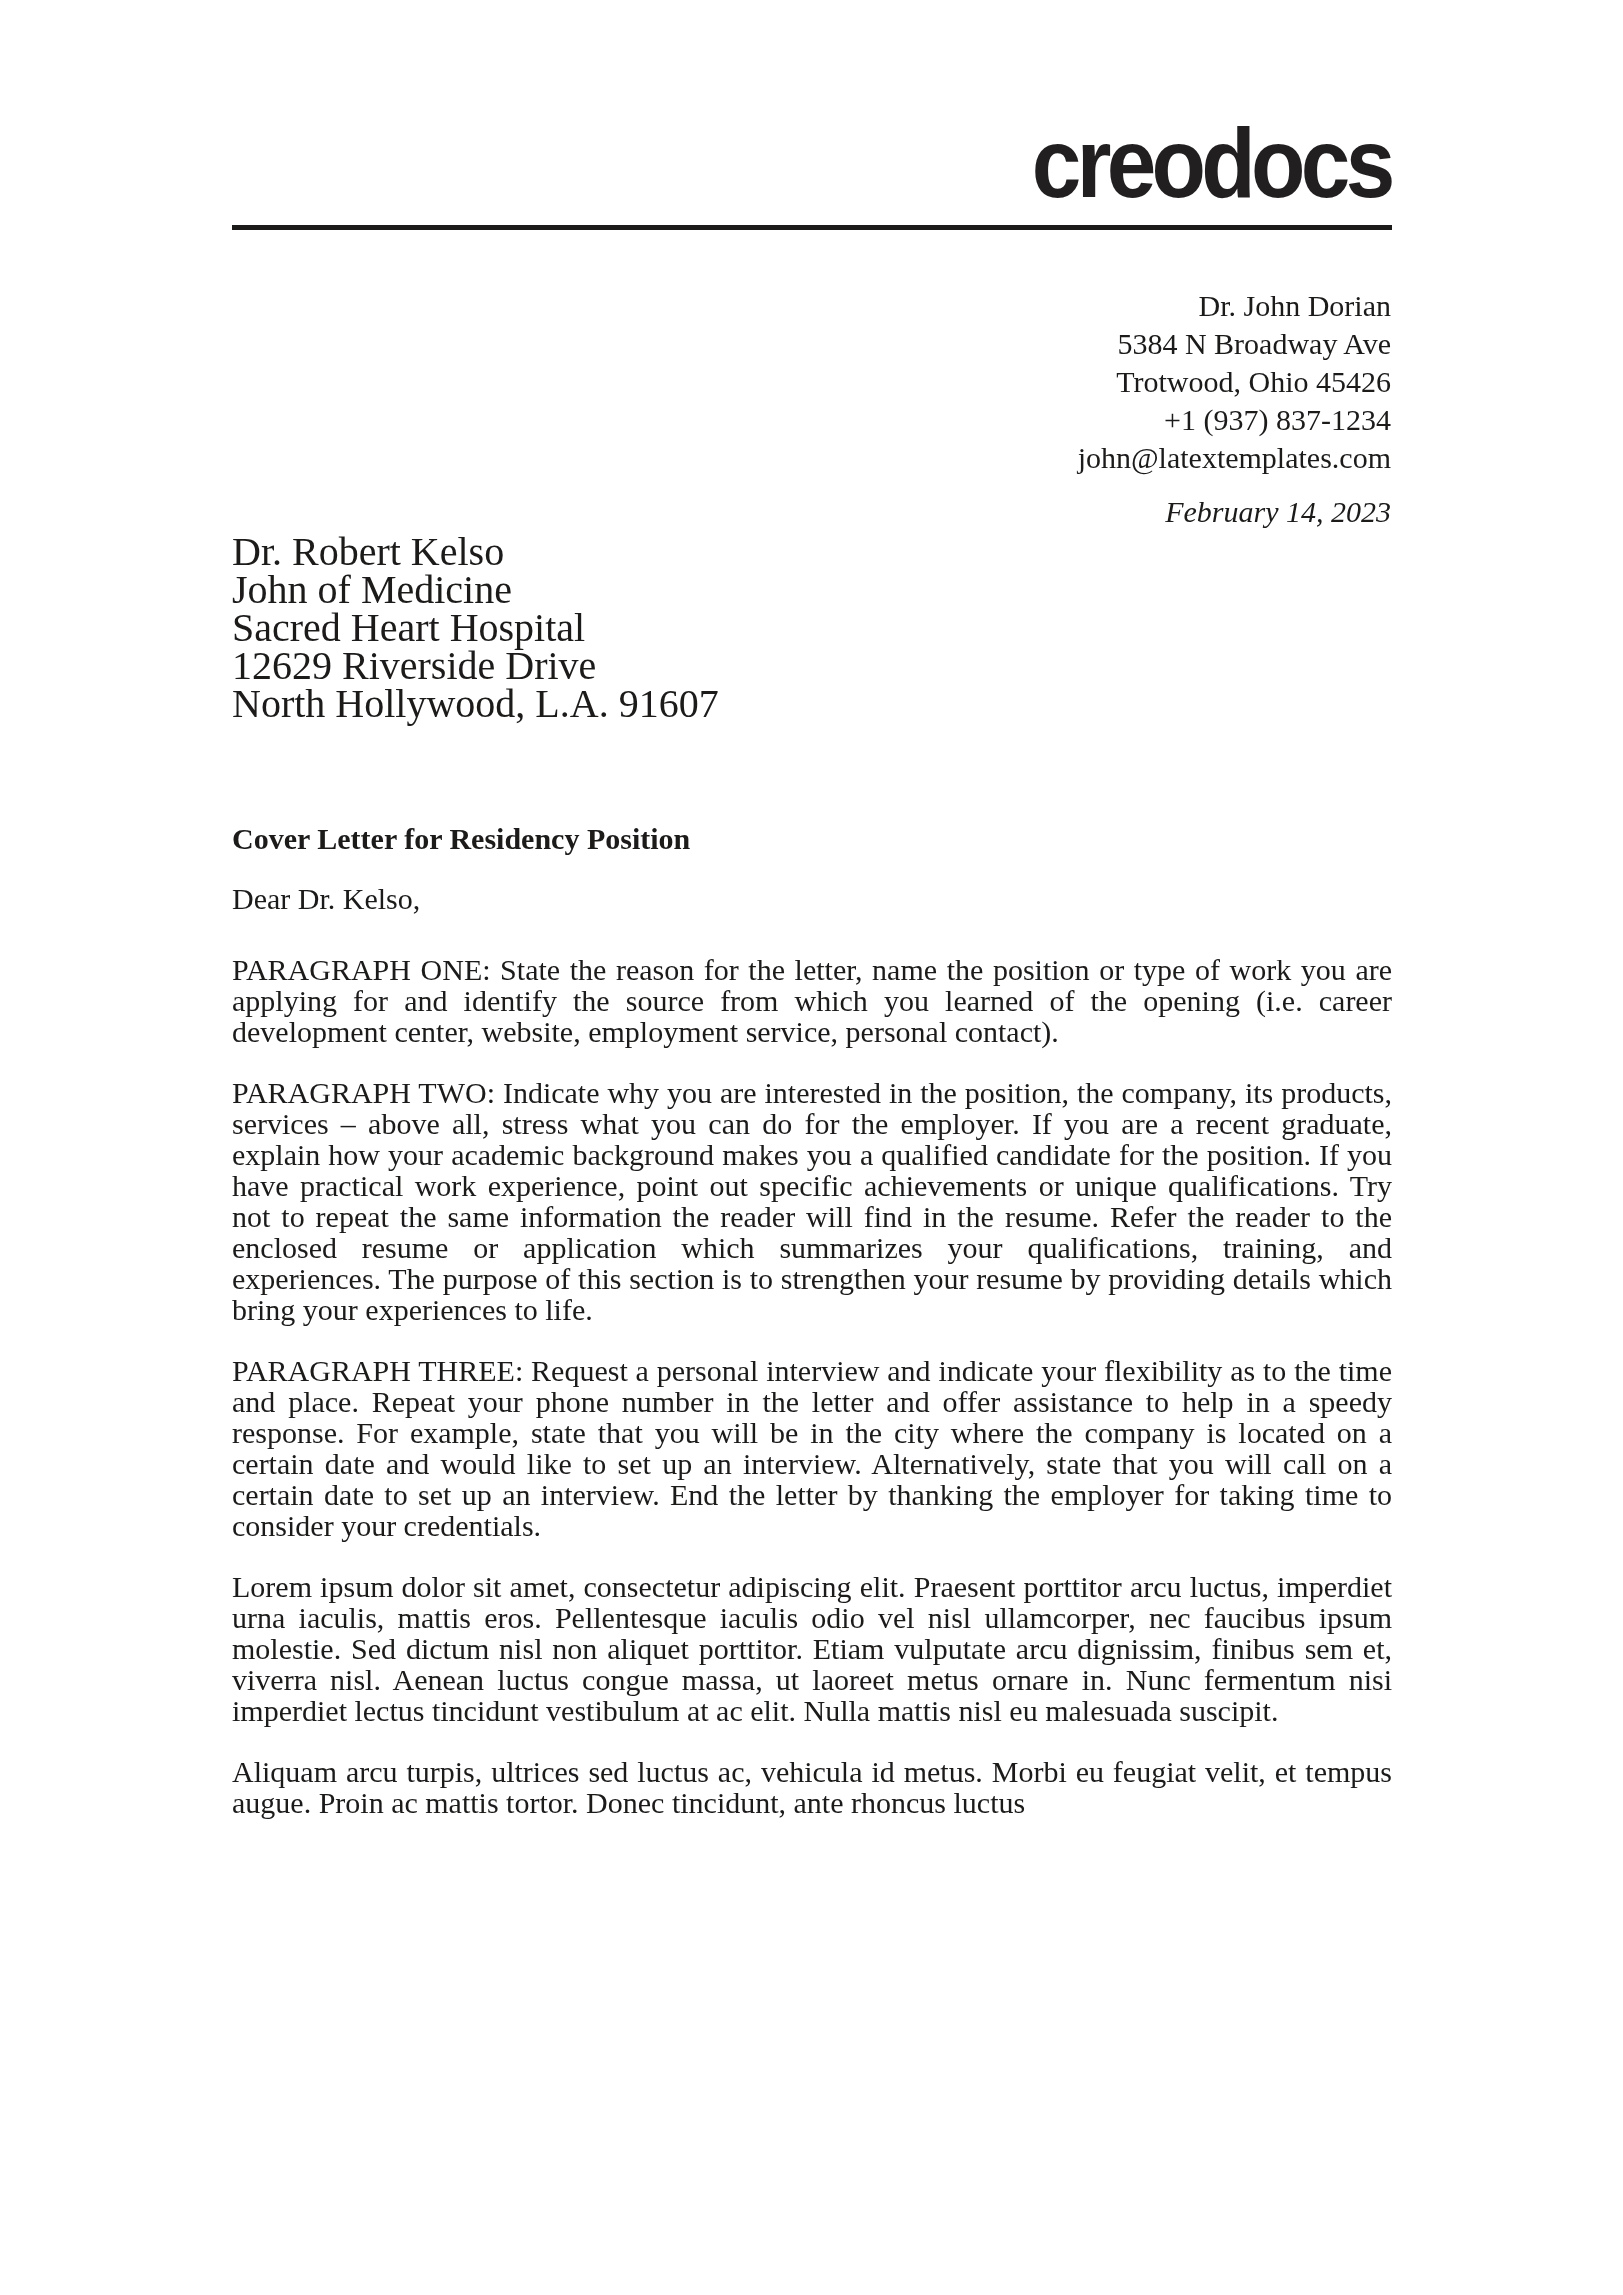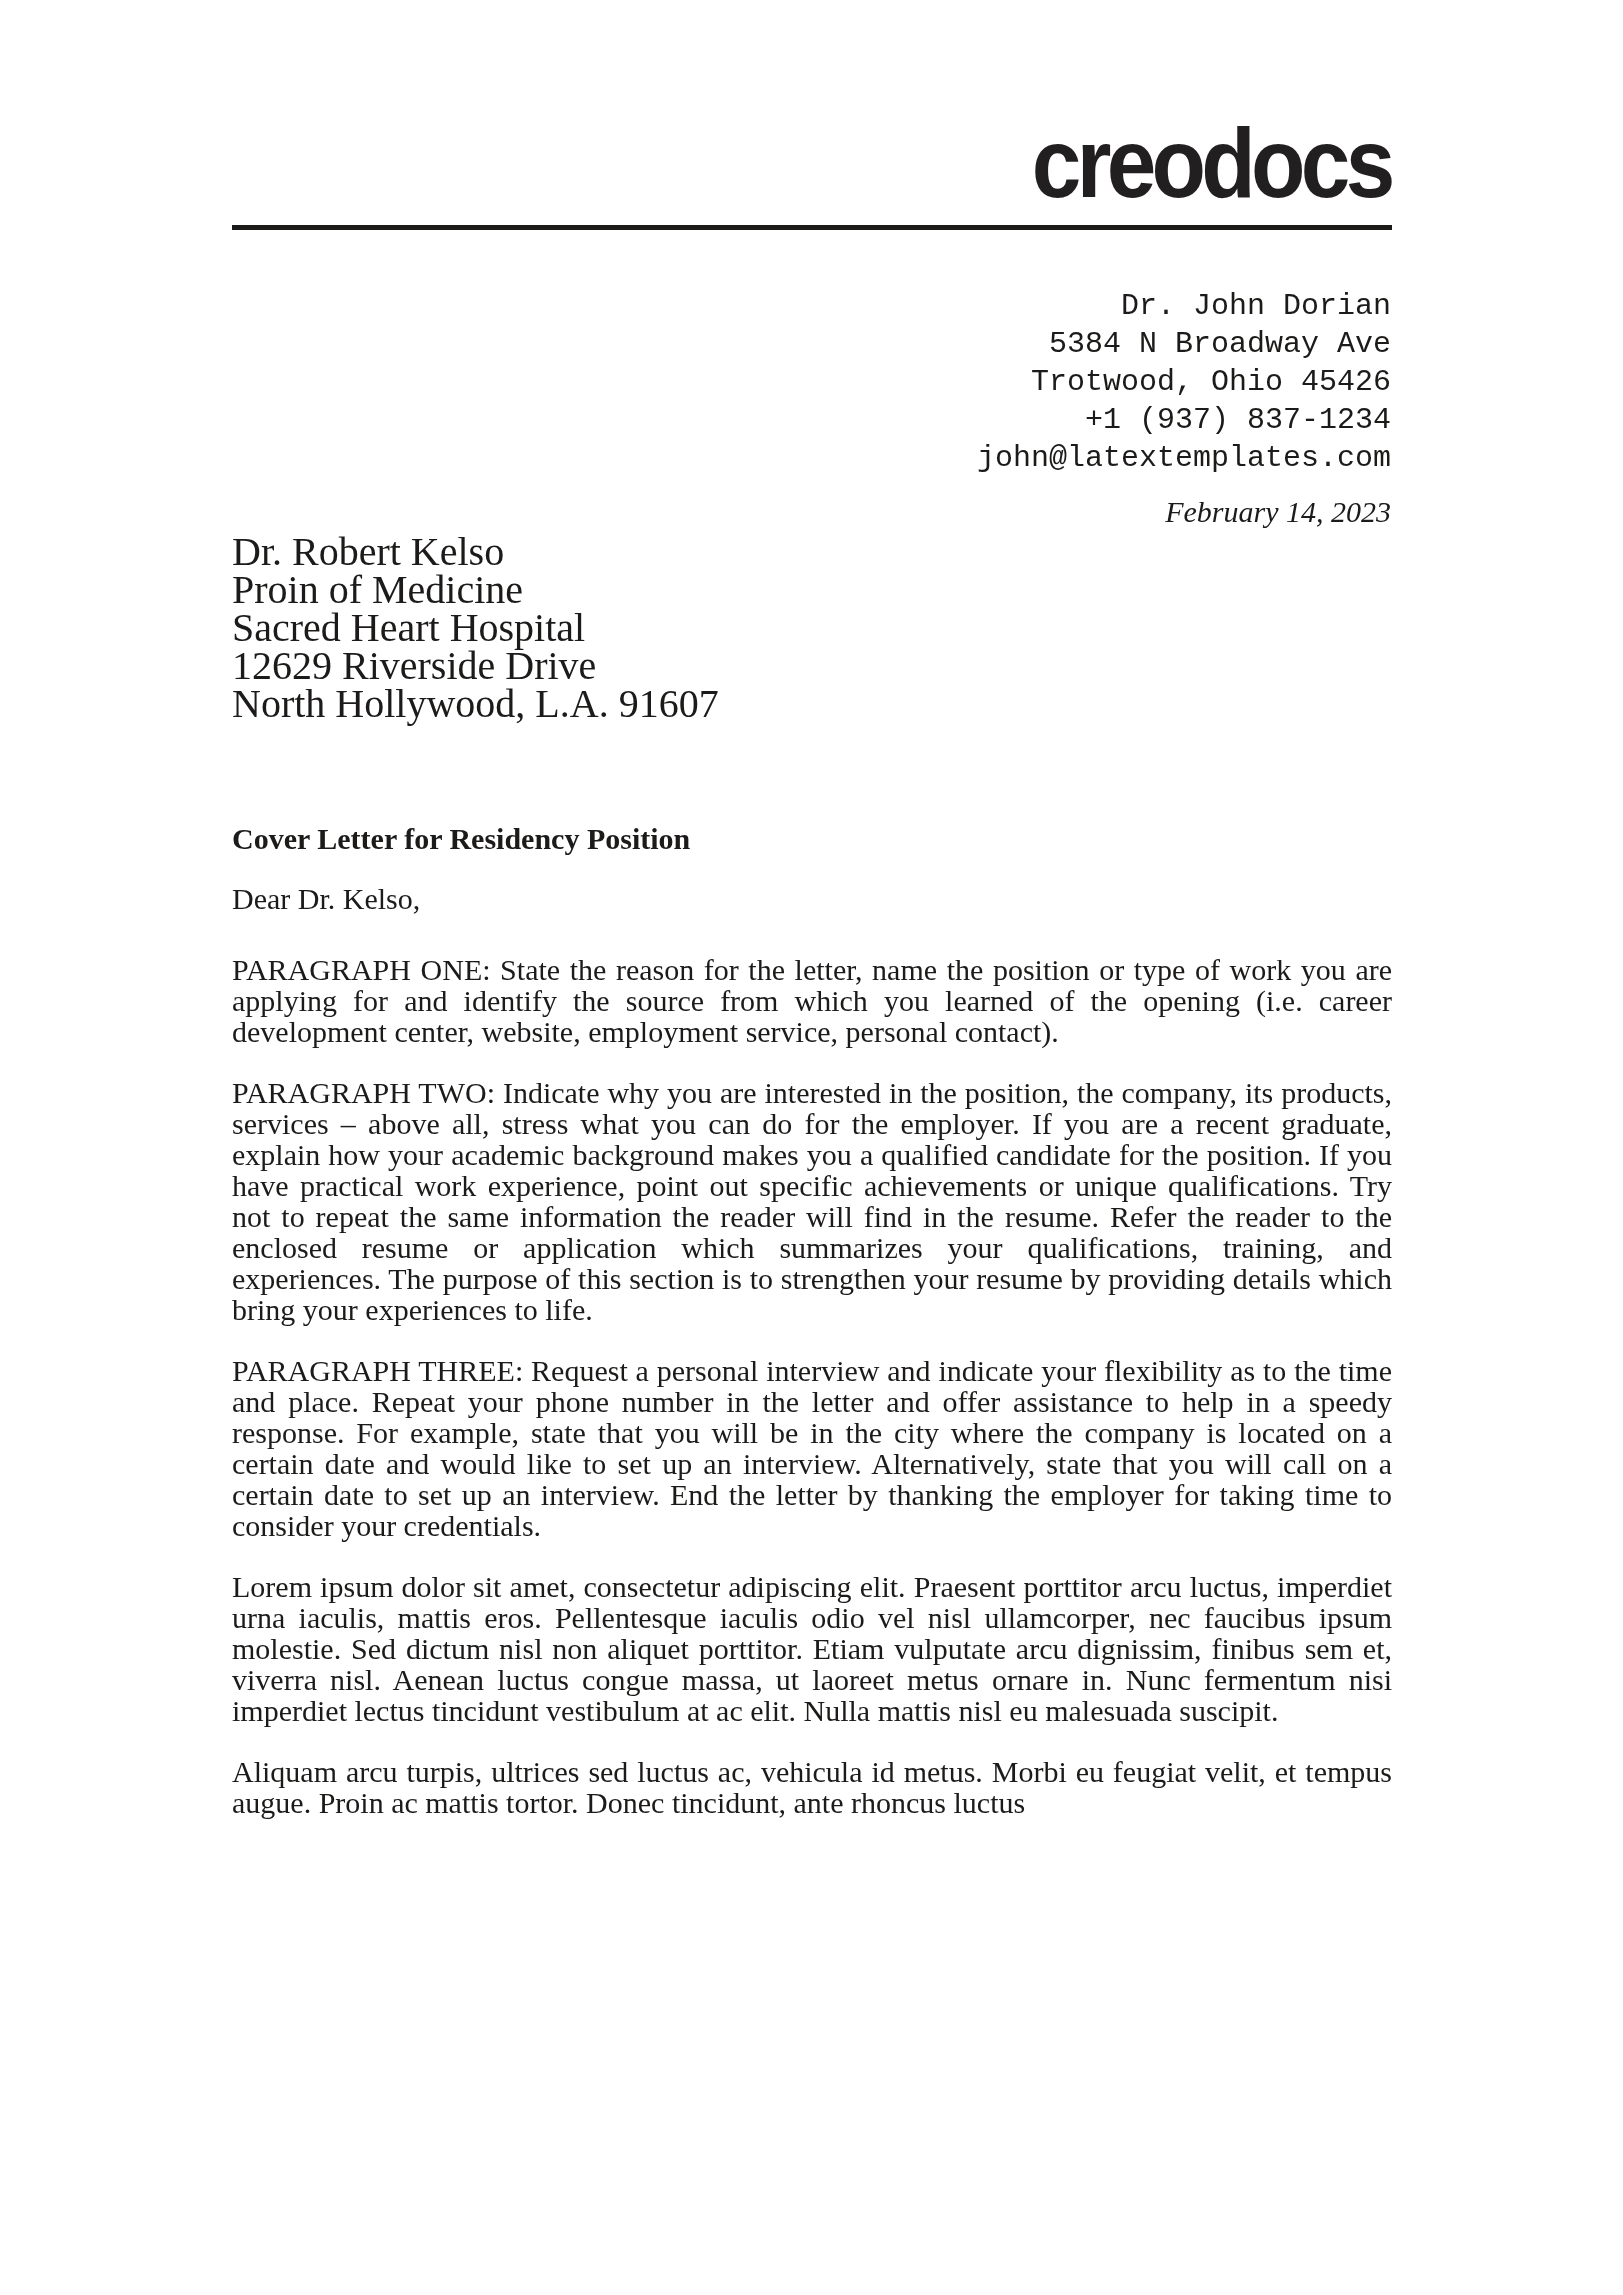--- a/index.html
+++ b/index.html
@@ -41,21 +41,20 @@
   .rule-bottom { top: 2180px; }
 
   .sender {
     position: absolute;
     top: 287px;
     right: 232px;
     text-align: right;
     font-size: 30px;
     line-height: 38px;
     white-space: nowrap;
-    font-family: Liberation Mono, monospace;
   }
   .date {
     position: absolute;
     top: 493px;
     right: 232px;
     text-align: right;
     font-style: italic;
     font-size: 30px;
     line-height: 38px;
     white-space: nowrap;
@@ -115,21 +114,21 @@
     <div>5384 N Broadway Ave</div>
     <div>Trotwood, Ohio 45426</div>
     <div>+1 (937) 837-1234</div>
     <div>john@latextemplates.com</div>
   </div>
 
   <div class="date">February 14, 2023</div>
 
   <div class="recipient">
     <div>Dr. Robert Kelso</div>
-    <div>Proin of Medicine</div>
+    <div>John of Medicine</div>
     <div>Sacred Heart Hospital</div>
     <div>12629 Riverside Drive</div>
     <div>North Hollywood, L.A. 91607</div>
   </div>
 
   <div class="subject">Cover Letter for Residency Position</div>
 
   <div class="salutation">Dear Dr. Kelso,</div>
 
   <div class="body">

